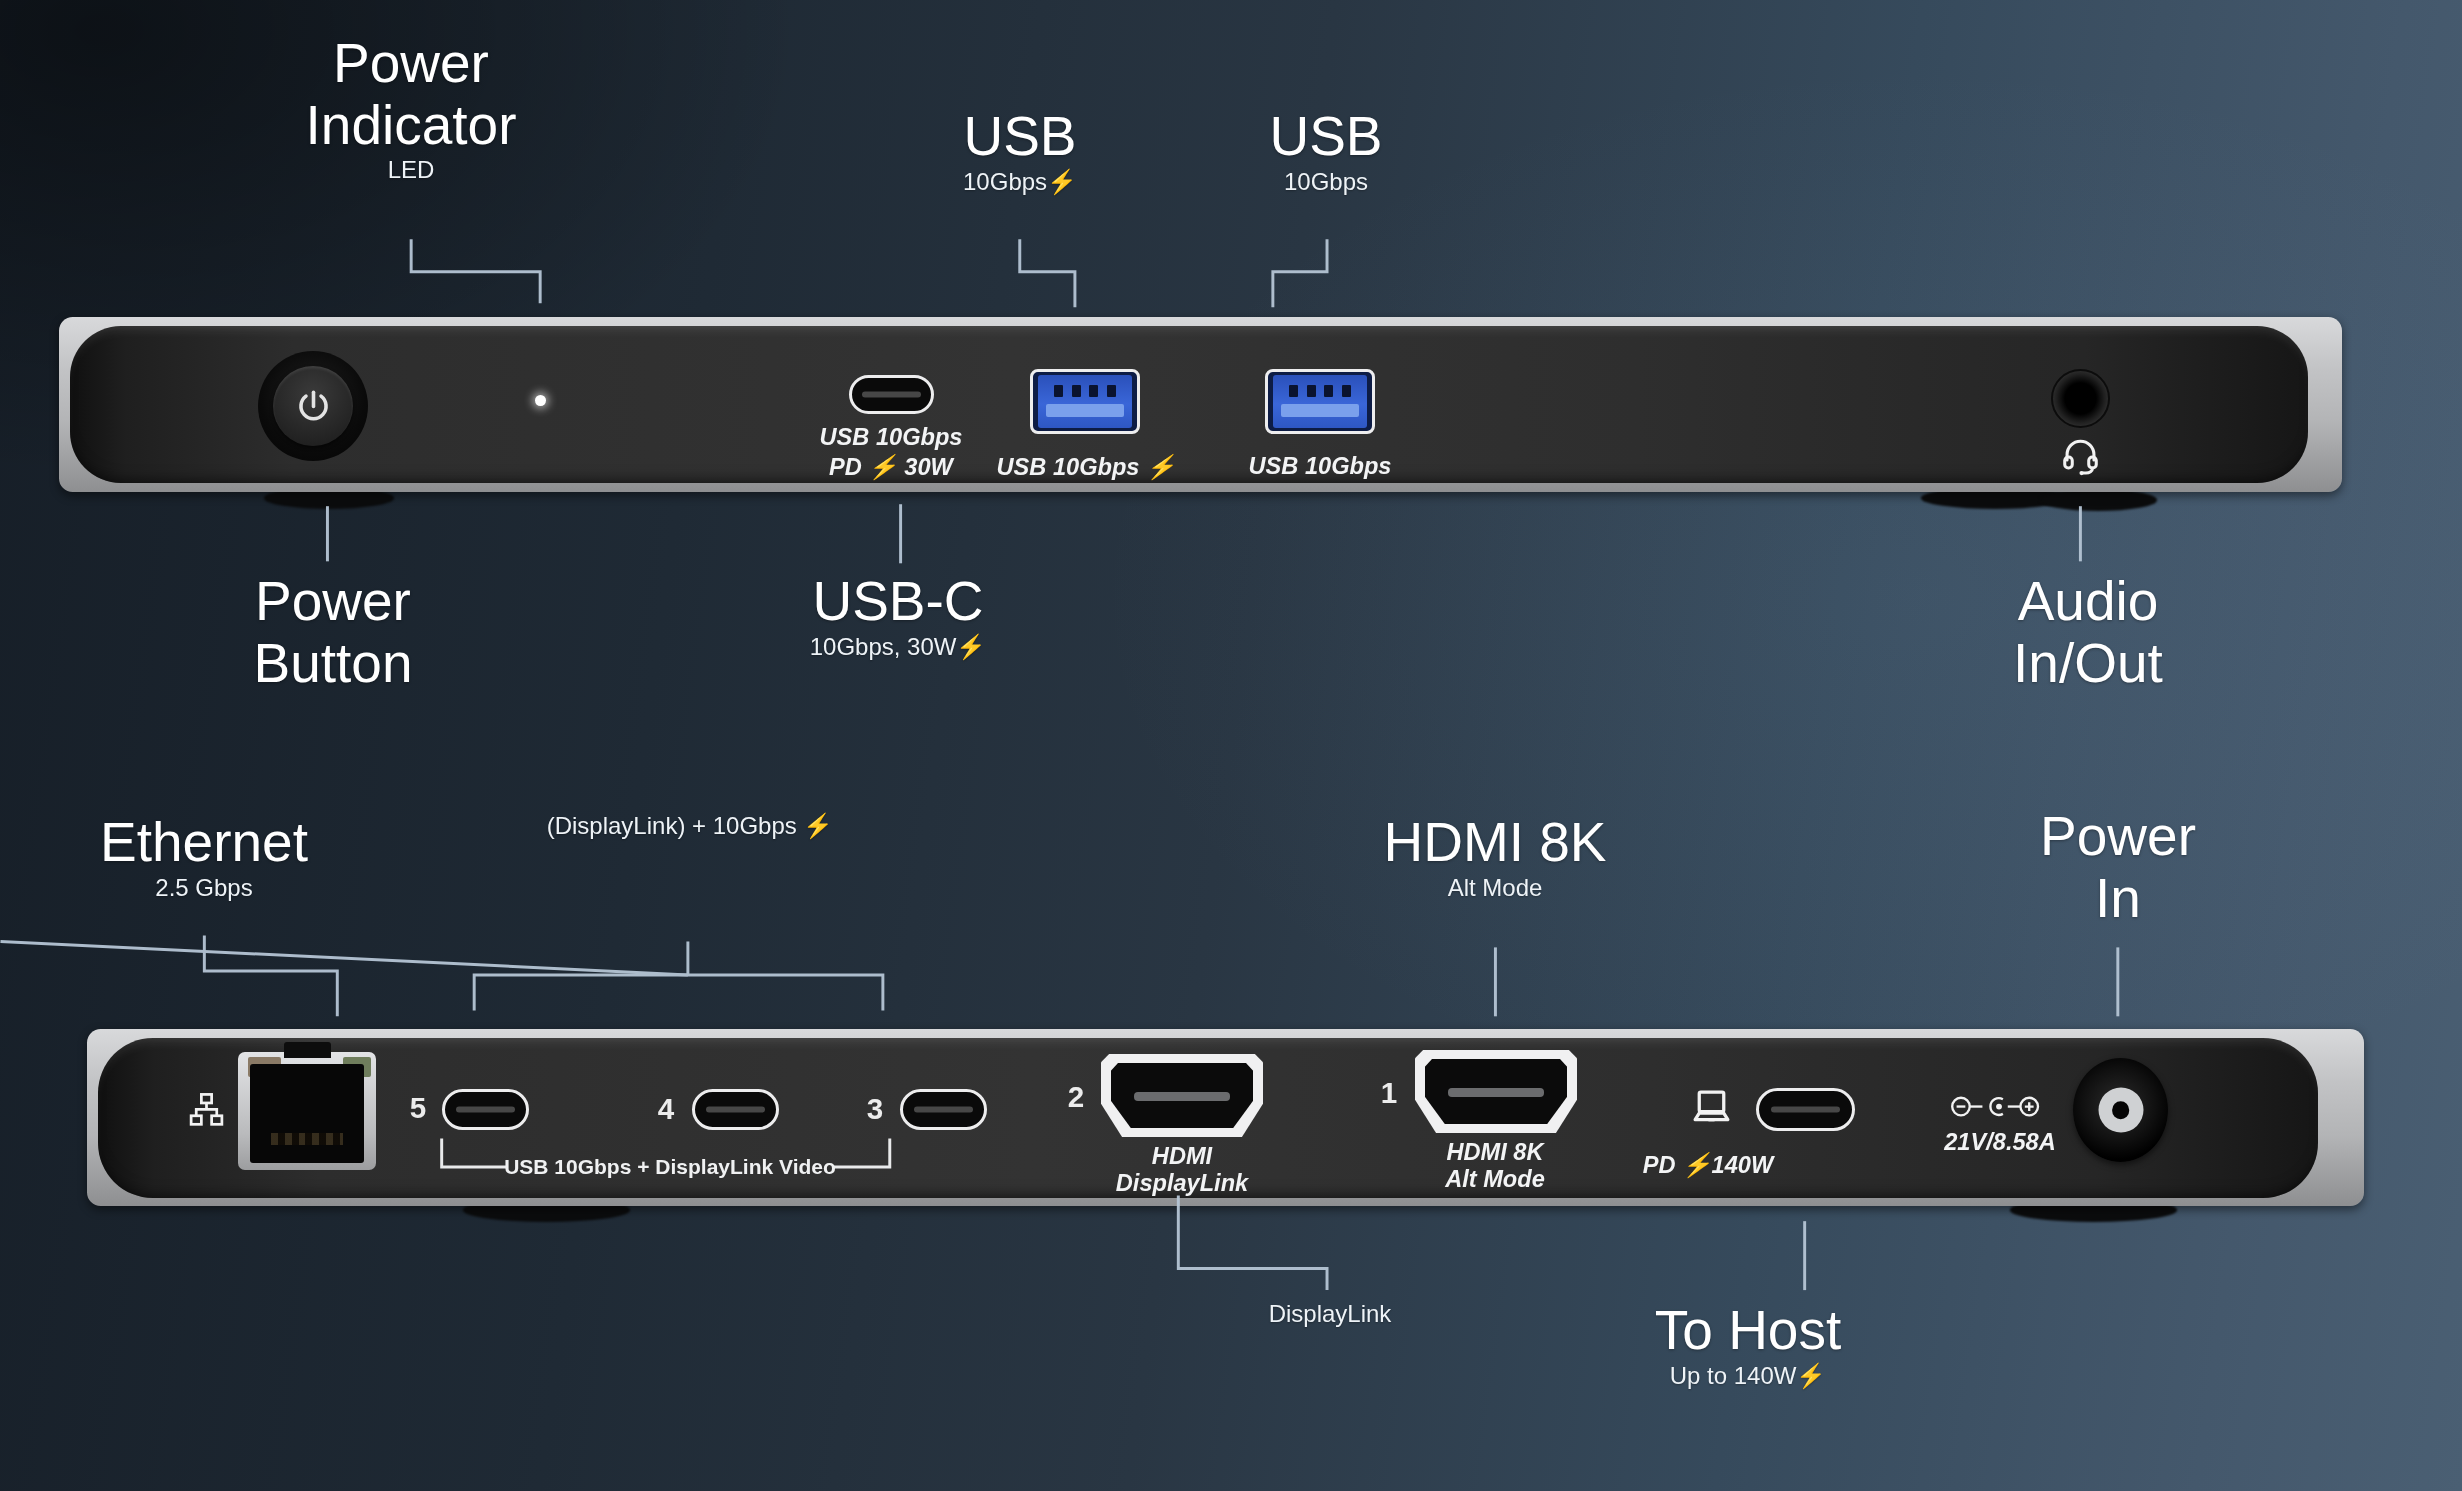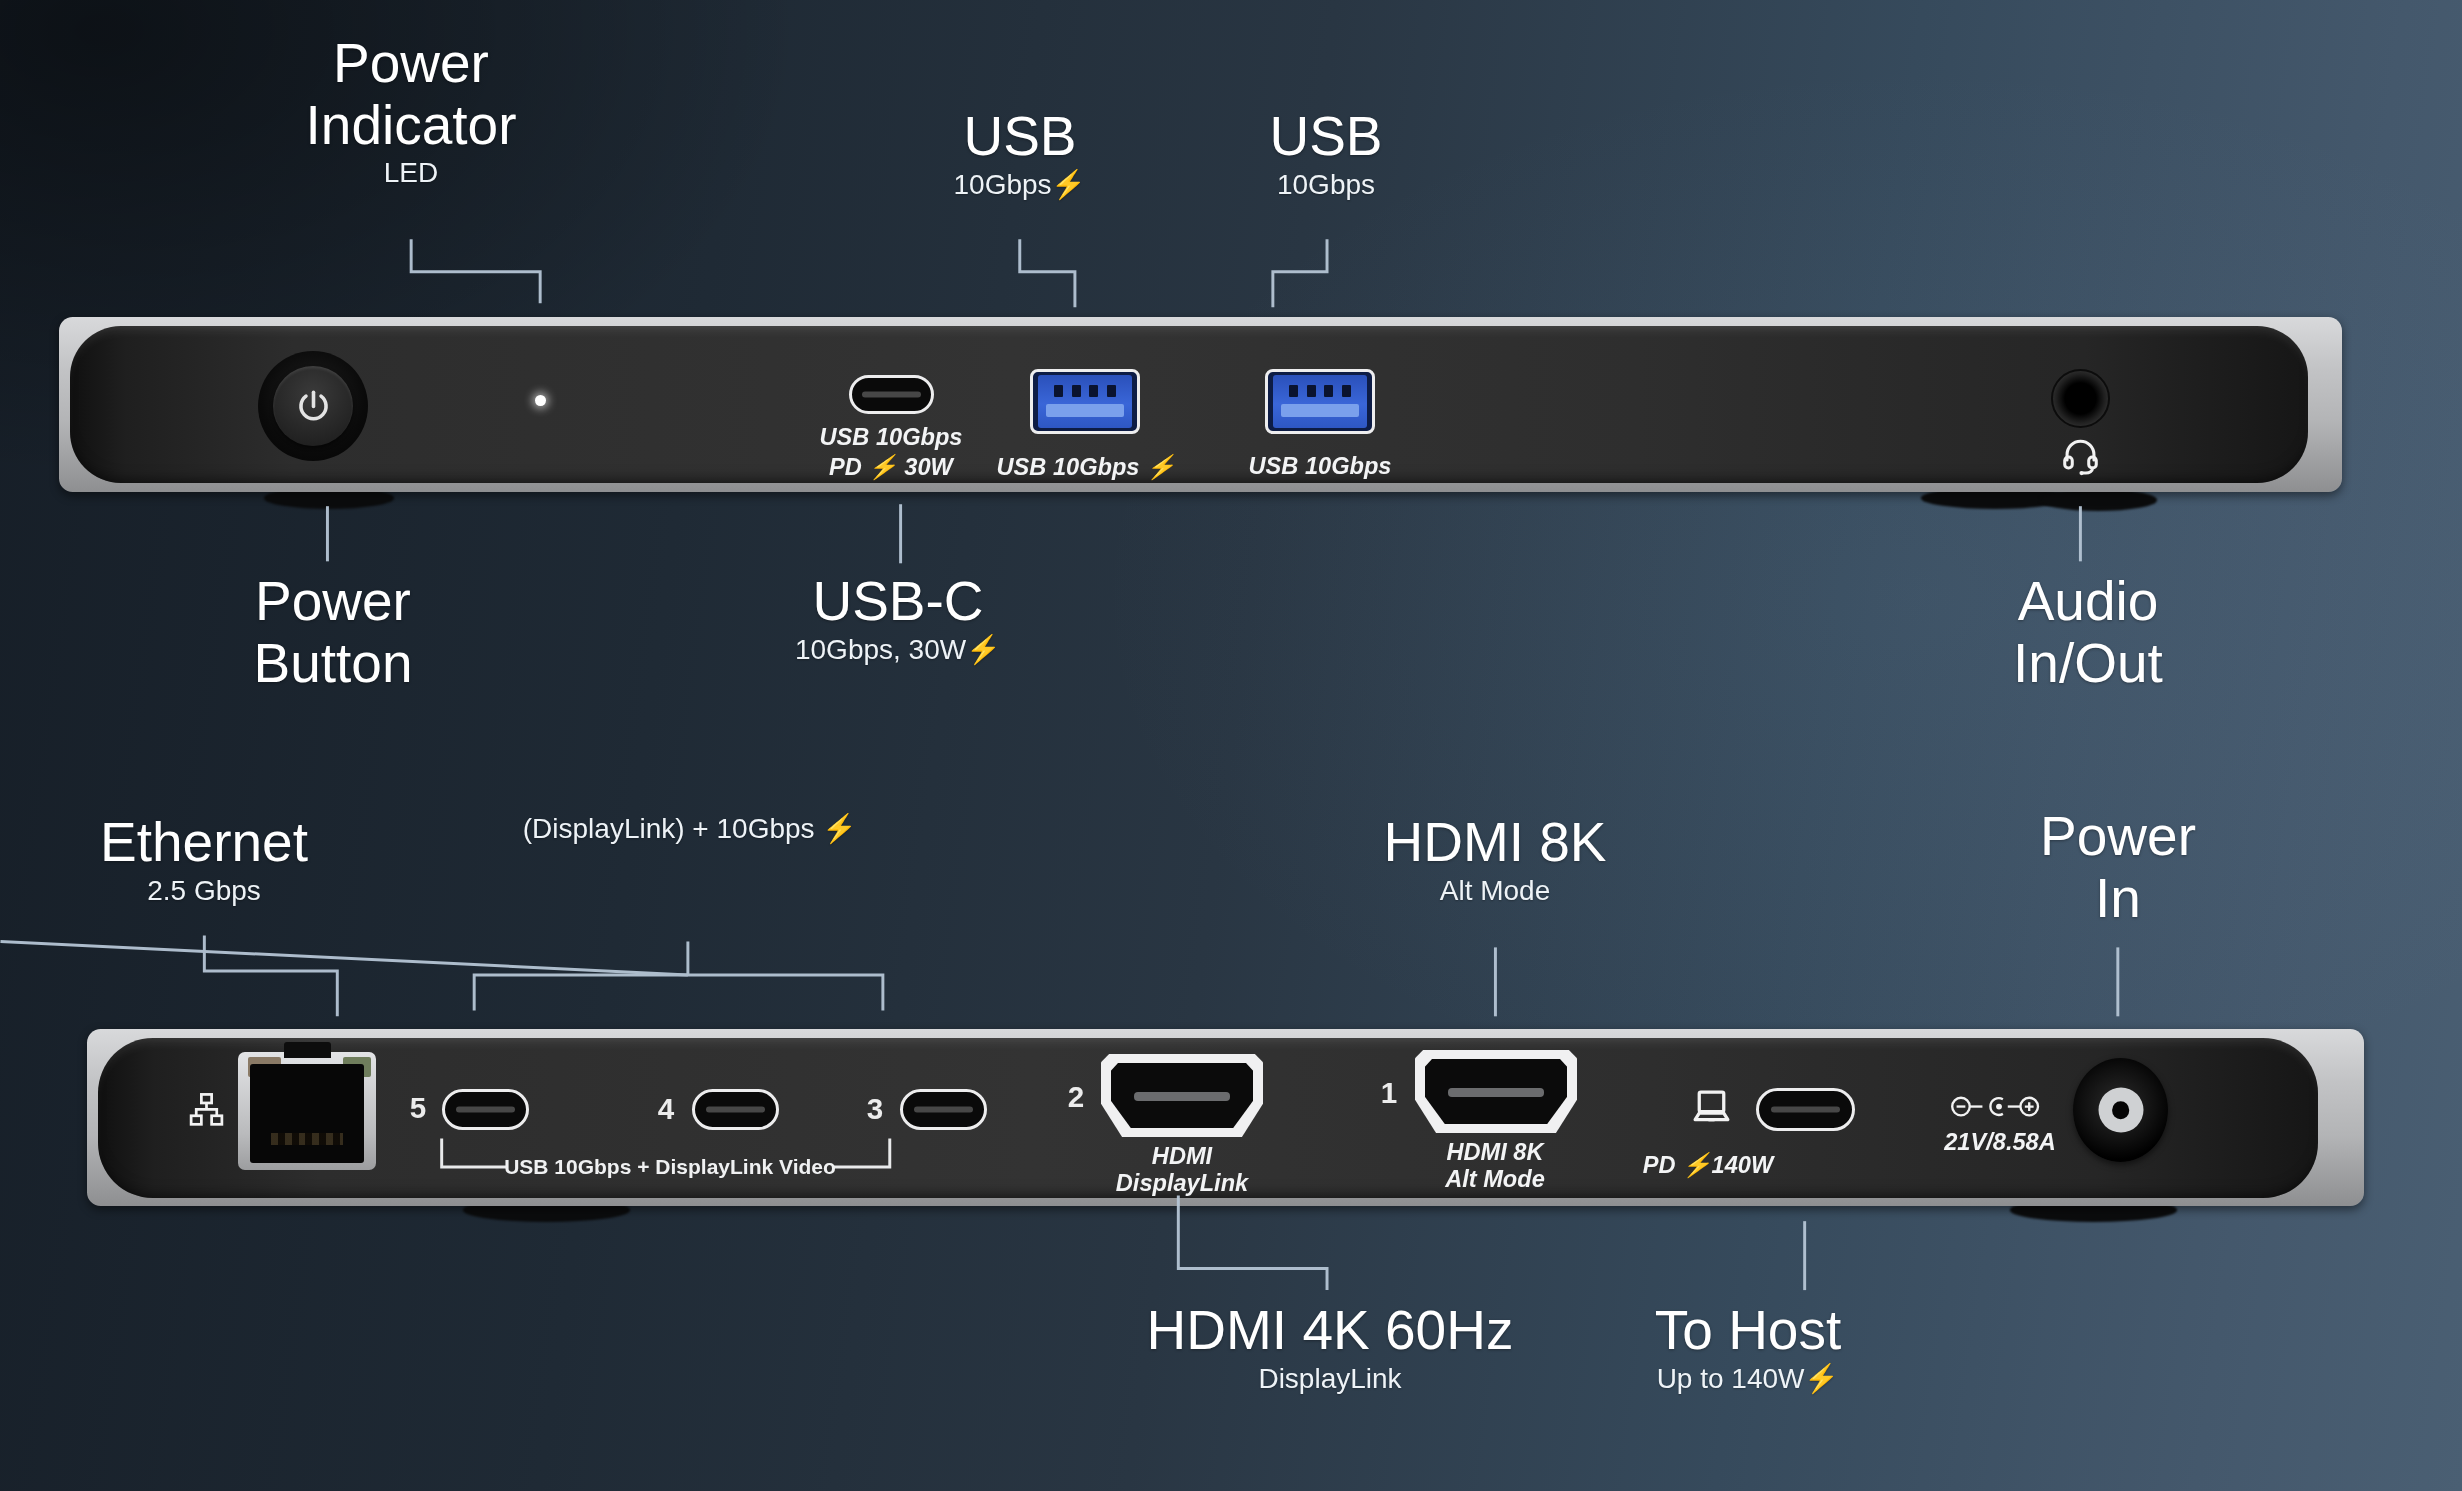--- a/index.html
+++ b/index.html
@@ -58,21 +58,21 @@
   .barrel{position:absolute;z-index:4;border-radius:50%;
     background:radial-gradient(circle at 48% 45%,#2c2c2c 0%,#101010 48%,#000 72%);
     box-shadow:0 3px 5.9px rgba(0,0,0,.5);}
   .barrel-ring{position:absolute;left:50%;top:50%;transform:translate(-50%,-50%);
     width:45px;height:45px;border-radius:50%;background:#cfd1d3;}
   .barrel-dot{position:absolute;left:50%;top:50%;transform:translate(-50%,-50%);
     width:17.7px;height:17.7px;border-radius:50%;background:#050505;}
   
   .lbl{position:absolute;z-index:6;transform:translateX(-50%);text-align:center;white-space:nowrap;}
   .t{font-weight:400;font-size:55px;line-height:1.12;color:#ffffff;text-shadow:0 1px 3px rgba(0,0,0,.35);text-align:center;}
-  .s{font-weight:400;font-size:28px;line-height:1.2;color:#eef3f7;text-shadow:0 1px 2px rgba(0,0,0,.3);}
+  .s{font-weight:400;font-size:24px;line-height:1.2;color:#eef3f7;text-shadow:0 1px 2px rgba(0,0,0,.3);}
   .pl{position:absolute;z-index:6;transform:translateX(-50%);white-space:nowrap;
     font-weight:700;font-size:23.6px;color:#f3f4f5;text-align:center;font-style:italic;}
   .num{position:absolute;z-index:6;transform:translateX(-50%);
     font-weight:700;font-size:29.6px;color:#ececec;}
   .bkt{position:absolute;z-index:6;transform:translateX(-50%);white-space:nowrap;
     font-weight:700;font-size:21px;color:#f0f1f2;}
   svg.lines{position:absolute;left:0;top:0;z-index:5;pointer-events:none;}
   .icon-svg{display:block;}
 </style>
 </head>
@@ -273,21 +273,20 @@
   <div class="lbl" style="left:1495px;top:812px;">
     <div class="t">HDMI 8K</div>
     <div class="s">Alt Mode</div>
   </div>
   <div class="lbl" style="left:2118px;top:806px;">
     <div class="t">Power</div>
     <div class="t">In</div>
   </div>
 
   <div class="lbl" style="left:1330px;top:1300px;">
-    <div class="t">HDMI 4K 60Hz</div>
     <div class="s">DisplayLink</div>
   </div>
   <div class="lbl" style="left:1748px;top:1300px;">
     <div class="t">To Host</div>
     <div class="s">Up to 140W⚡</div>
   </div>
 
 </div>
 
 

